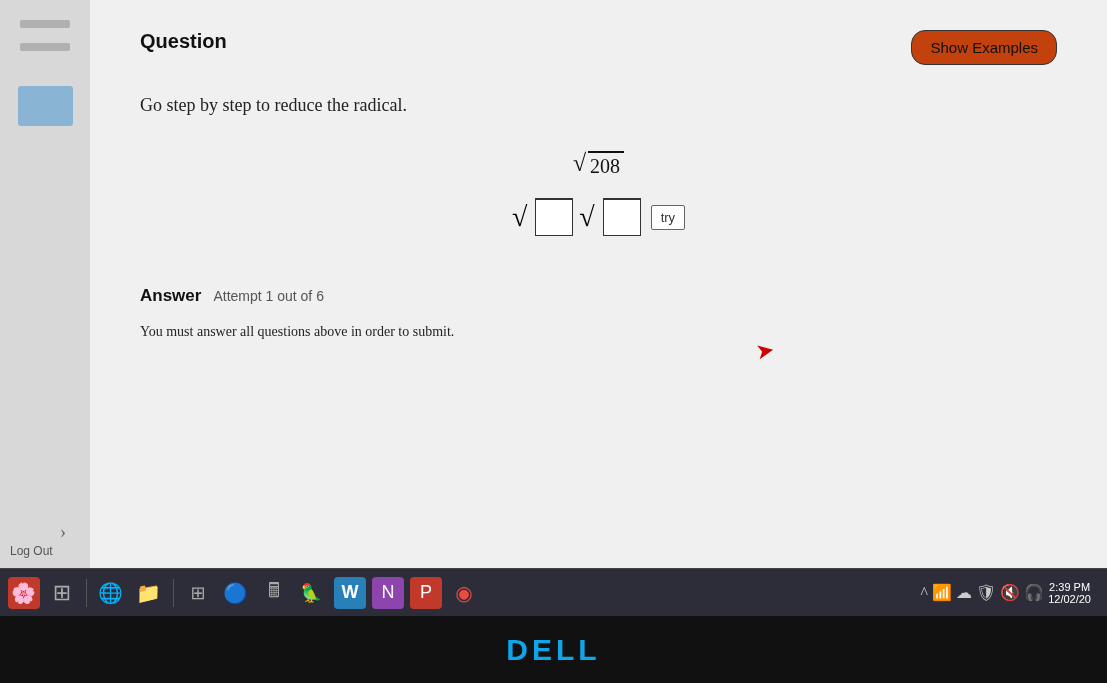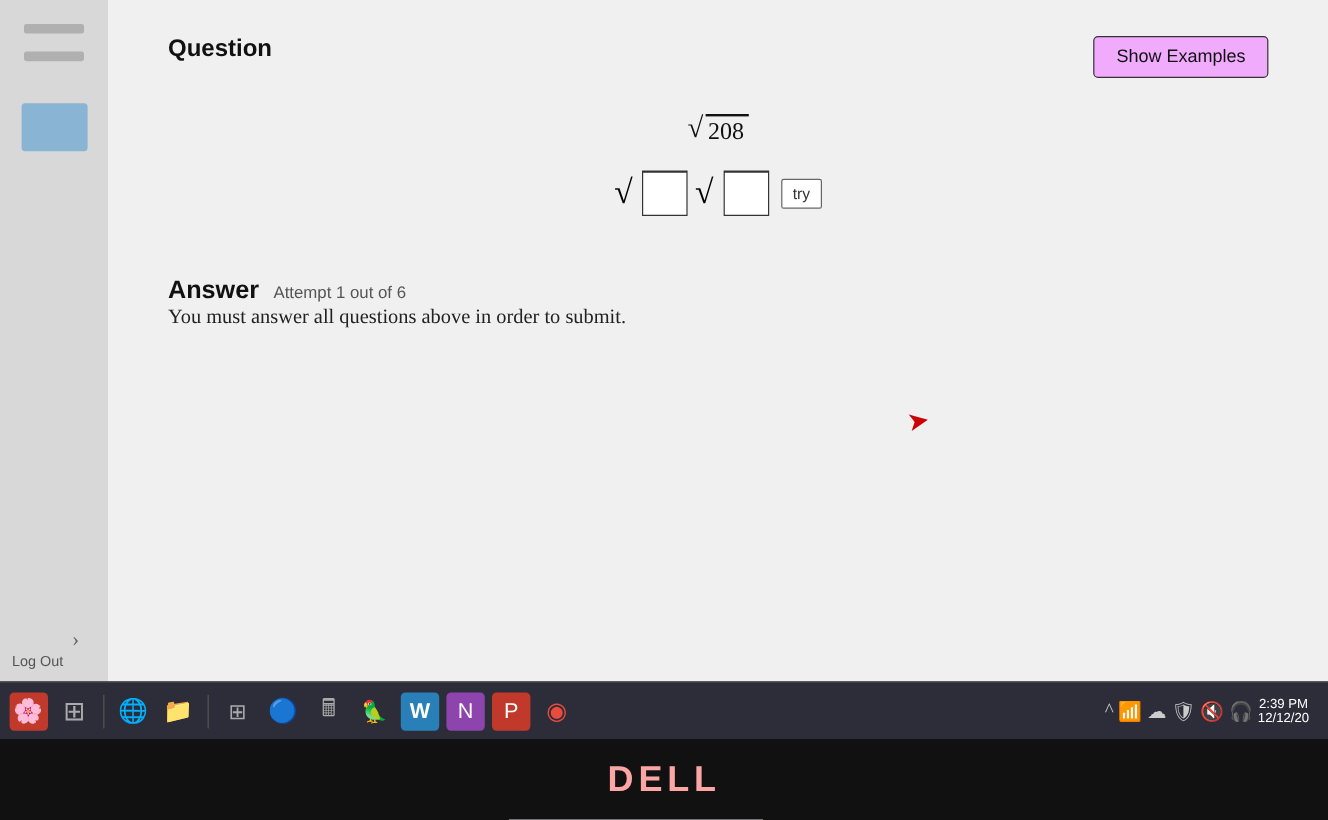--- a/index.html
+++ b/index.html
@@ -81,26 +81,26 @@
 
     .question-label {
       font-size: 20px;
       font-weight: bold;
       font-family: Arial, sans-serif;
       color: #111;
     }
 
     .show-examples-btn {
       border: 1.5px solid #333;
-      background: #f0abfc;
+      background: #c2410c;
       padding: 8px 18px;
       font-size: 15px;
       font-family: Arial, sans-serif;
       cursor: pointer;
-      border-radius: 4px;
+      border-radius: 14px;
       color: #111;
     }
 
     
     .question-text {
       font-size: 18px;
       color: #222;
       margin-bottom: 35px;
       font-family: Georgia, serif;
     }
@@ -171,37 +171,38 @@
       margin-left: 4px;
     }
 
     
     .answer-section {
       margin-top: 10px;
     }
 
     .answer-label {
       font-weight: bold;
-      font-size: 21px;
+      font-size: 17px;
       font-family: Arial, sans-serif;
       color: #111;
       display: inline;
     }
 
     .attempt-text {
       font-size: 14px;
       color: #555;
       font-family: Arial, sans-serif;
       margin-left: 8px;
     }
 
     .submit-warning {
-      font-size: 17px;
+      font-size: 14px;
       color: #222;
       font-family: Georgia, serif;
+      margin-top: 18px;
     }
 
     
     .taskbar {
       position: absolute;
       bottom: 0;
       left: 0;
       right: 0;
       height: 115px;
       background: #1a1a2e;
@@ -310,20 +311,21 @@
 <div class="sidebar-chevron">›</div>
 <div class="logout-label">Log Out</div>
 
 <div class="main-content">
 
   <div class="header-row">
     <div class="question-label">Question</div>
     <button class="show-examples-btn">Show Examples</button>
   </div>
 
+  <div class="question-text">Go step by step to reduce the radical.</div>
 
   <div class="math-area">
 
     <div class="radical-expression">
       <span class="sqrt-symbol">√</span>
       <span class="radical-number">208</span>
     </div>
 
     <div class="input-row">
 
@@ -369,21 +371,21 @@
 
     <div class="taskbar-right">
       <span class="taskbar-right-icon">^</span>
       <span class="taskbar-right-icon">📶</span>
       <span class="taskbar-right-icon">☁</span>
       <span class="taskbar-right-icon">🛡</span>
       <span class="taskbar-right-icon">🔇</span>
       <span class="taskbar-right-icon">🎧</span>
       <div class="clock">
         <div>2:39 PM</div>
-        <div>12/12/20</div>
+        <div>12/02/20</div>
       </div>
     </div>
   </div>
 
   <div class="taskbar-bottom">
-    <div class="dell-logo"><span style="font-family: Arial, sans-serif; font-weight: 900; font-size: 30px; letter-spacing: 4px; color: #fca5a5; text-transform: uppercase;">DELL</span></div>
+    <div class="dell-logo"><span style="font-family: Arial, sans-serif; font-weight: 900; font-size: 30px; letter-spacing: 4px; color: #0ea5e9; text-transform: uppercase;">DELL</span></div>
   </div>
 </div>
 
 </body></html>

